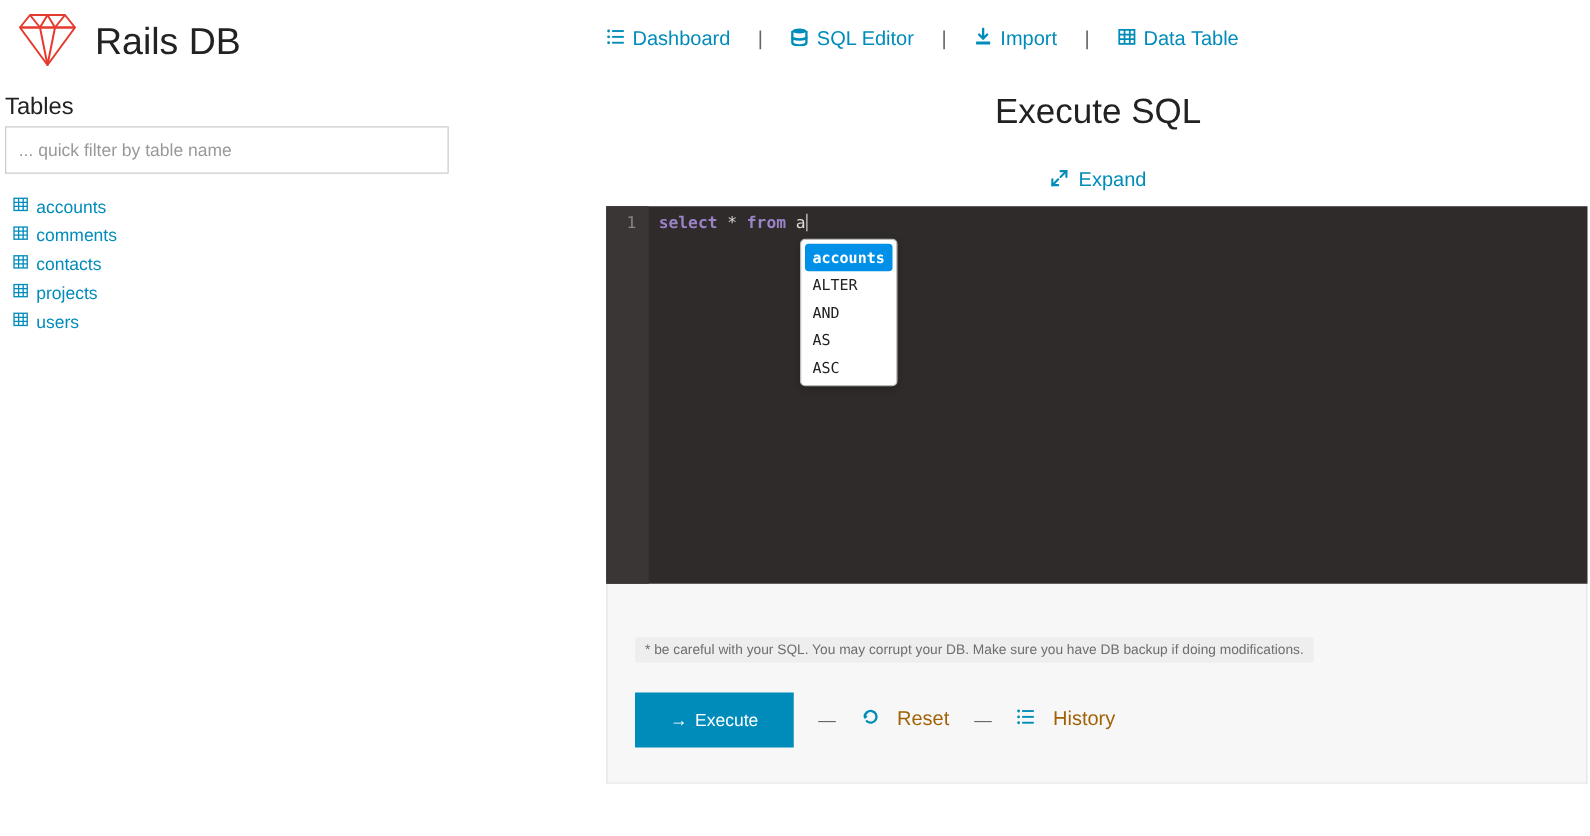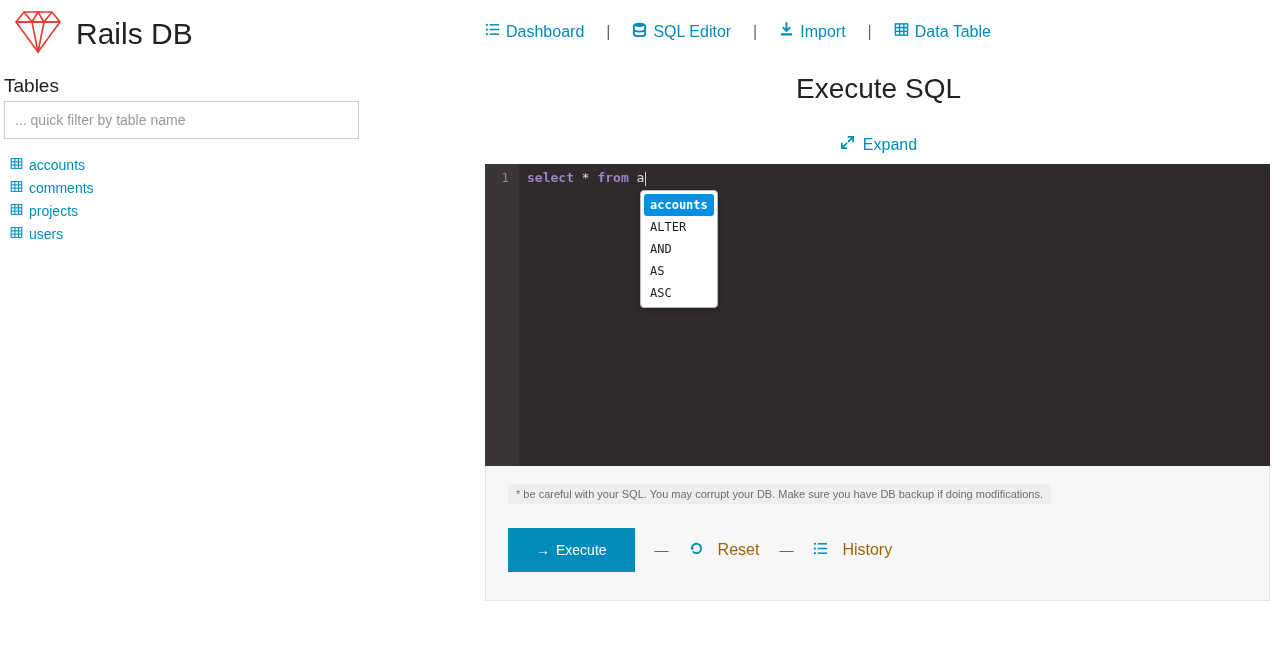--- a/index.html
+++ b/index.html
@@ -181,20 +181,21 @@
       padding: 18px 22px 28px 22px;
     }
     .note {
       display: inline-block;
       background: #eeeeee;
       color: #6e6e6e;
       font-size: 11px;
       padding: 4px 8px;
       margin-bottom: 8px;
       border-radius: 2px;
+      margin-top: 25px;
     }
     .action-row {
       margin-top: 16px;
       display: flex;
       align-items: center;
       gap: 20px;
     }
     .exec-btn {
       background: #008cba;
       color: #fff;
@@ -330,20 +331,32 @@
       <li><a href="#">
             <span><svg class="ticon" viewBox="0 0 16 16">
                 <g fill="none" stroke="#008cba" stroke-width="1.3">
                   <rect x="1.5" y="2" width="13" height="12"></rect>
                   <line x1="1.5" y1="6" x2="14.5" y2="6"></line>
                   <line x1="1.5" y1="10" x2="14.5" y2="10"></line>
                   <line x1="6" y1="2" x2="6" y2="14"></line>
                   <line x1="10.5" y1="2" x2="10.5" y2="14"></line>
                 </g>
               </svg></span>
+            <span>contacts</span>
+          </a></li>
+      <li><a href="#">
+            <span><svg class="ticon" viewBox="0 0 16 16">
+                <g fill="none" stroke="#008cba" stroke-width="1.3">
+                  <rect x="1.5" y="2" width="13" height="12"></rect>
+                  <line x1="1.5" y1="6" x2="14.5" y2="6"></line>
+                  <line x1="1.5" y1="10" x2="14.5" y2="10"></line>
+                  <line x1="6" y1="2" x2="6" y2="14"></line>
+                  <line x1="10.5" y1="2" x2="10.5" y2="14"></line>
+                </g>
+              </svg></span>
             <span>projects</span>
           </a></li>
       <li><a href="#">
             <span><svg class="ticon" viewBox="0 0 16 16">
                 <g fill="none" stroke="#008cba" stroke-width="1.3">
                   <rect x="1.5" y="2" width="13" height="12"></rect>
                   <line x1="1.5" y1="6" x2="14.5" y2="6"></line>
                   <line x1="1.5" y1="10" x2="14.5" y2="10"></line>
                   <line x1="6" y1="2" x2="6" y2="14"></line>
                   <line x1="10.5" y1="2" x2="10.5" y2="14"></line>

